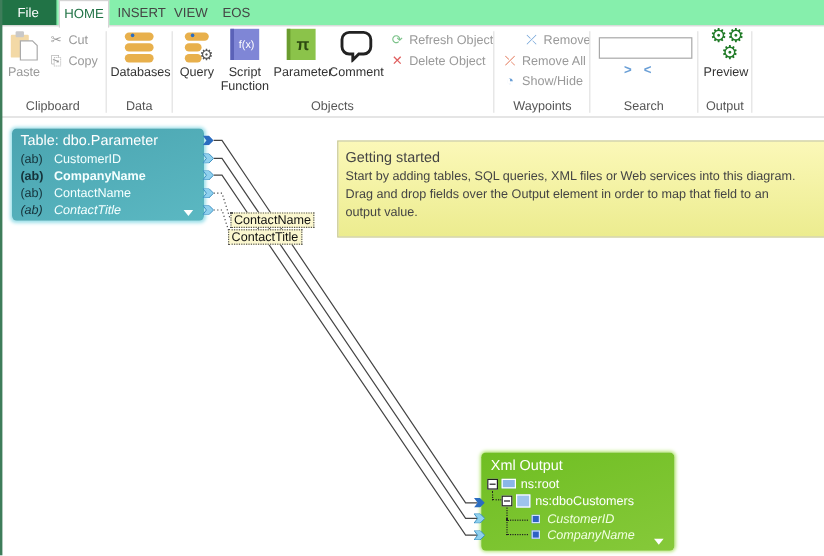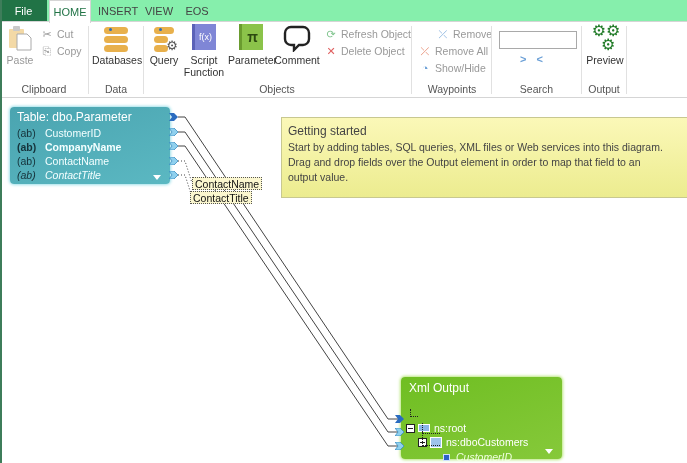--- a/index.html
+++ b/index.html
@@ -65,21 +65,21 @@
                 border-left: 1px solid #c8c890; border-bottom: 1px solid #c8c890; }
   .note .fold::after { content: ""; position: absolute; left: -1px; top: -1px; width: 0; height: 0;
                 border-top: 17px solid #f0eea8; border-right: 17px solid transparent; }
   .note .ntitle { position: absolute; left: 6px; top: 6px; font-size: 12px; color: #444; }
   .note .nbody { position: absolute; left: 6px; top: 22px; width: 380px; font-size: 10.5px; line-height: 15px; color: #444; }
 
   
   .xnode { position: absolute; left: 401px; top: 377px; width: 161px; height: 82px; border-radius: 4px;
            background: linear-gradient(160deg, #6fbe22 0%, #86c93a 100%); box-shadow: 0 0 3px 1px #b8e67a; }
   .xnode .title { position: absolute; left: 8px; top: 4px; font-size: 12px; color: #fff; }
-  .xrow { position: absolute; font-size: 10.5px; color: #fff; height: 13px; line-height: 13px; white-space: nowrap; margin-top: 24px; }
+  .xrow { position: absolute; font-size: 10.5px; color: #fff; height: 13px; line-height: 13px; white-space: nowrap; }
   .xrow.it { font-style: italic; color: #f0ffe0; }
   .expander { display: inline-block; width: 9px; height: 9px; border: 1px solid #222; background: #fff; position: relative; vertical-align: -1px; margin-right: 3px; }
   .expander::after { content: ""; position: absolute; left: 1px; top: 3px; width: 5px; height: 1px; background: #222; }
   .el-ico { display: inline-block; width: 12px; height: 8px; background: #8ab6e8; border: 1px solid #fff; vertical-align: 0; margin-right: 4px; }
   .coll-ico { display: inline-block; width: 12px; height: 11px; background: #9ec3ec; border: 1px solid #fff; vertical-align: -2px; margin-right: 4px; }
   .attr-ico { display: inline-block; width: 7px; height: 7px; background: #2e62c4; border: 1px solid #cfe0ff; vertical-align: 0; margin-right: 6px; }
   .xnode .more { position: absolute; right: 9px; bottom: 5px; width: 0; height: 0; border-left: 4px solid transparent; border-right: 4px solid transparent; border-top: 5px solid #fff; }
   .treeline { position: absolute; border-left: 1px dotted #222; border-bottom: 1px dotted #222; }
 </style>
 </head>

